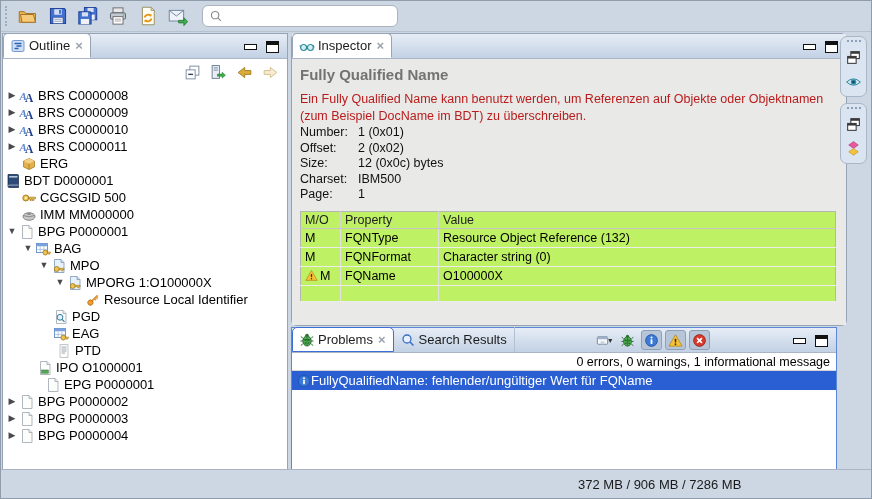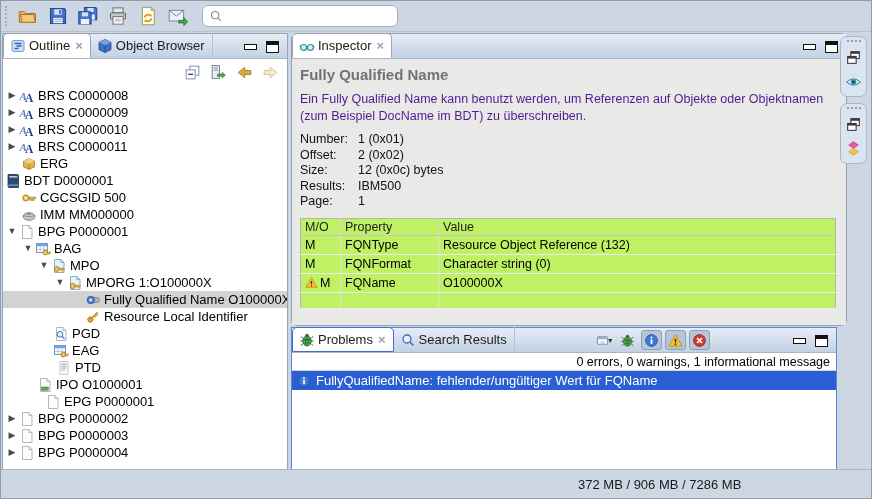--- a/index.html
+++ b/index.html
@@ -45,21 +45,21 @@
   .tree { position:absolute; top:51px; left:0; right:0; bottom:0; overflow:hidden; padding-top:2px; }
   .tree-row { display:flex; align-items:center; height:17px; white-space:nowrap; overflow:hidden; font-size:13px; color:#000; cursor:default; }
   .tree-row.selected { background:#d2d2d2; }
   .tw { width:14px; flex:none; font-size:9px; color:#4a4a4a; text-align:center; line-height:1; }
   .ti { width:16px; height:16px; flex:none; margin-right:3px; }
   .ti svg { width:16px; height:16px; display:block; }
 
   
   .insp-content { position:absolute; top:25px; left:0; right:0; bottom:0; background:#e9e9e7; padding:5px 10px 0 8px; overflow:hidden; }
   .insp-title { font-size:15px; font-weight:bold; color:#737373; margin:2px 0 8px; }
-  .insp-desc { font-size:12.5px; line-height:17px; color:#4c1d95; margin-bottom:7px; max-width:536px; }
+  .insp-desc { font-size:12.5px; line-height:17px; color:#b91c1c; max-width:536px; }
   .insp-fields { font-size:12.5px; line-height:15.5px; color:#111; }
   .field { display:flex; }
   .field .fl { width:58px; flex:none; }
   .prop-table { width:100%; border-collapse:collapse; background:#bef264; border:1px solid #b5b5b5; font-size:12.5px; margin-top:8px; table-layout:fixed; }
   .prop-table th { text-align:left; font-weight:normal; color:#222; padding:1px 4px; height:17px; border-bottom:1px solid #c6c6c6; border-right:1px solid #d5d5d5; }
   .prop-table td { padding:1px 4px; height:19px; border-right:1px solid #e0e0e0; border-bottom:1px solid #ececec; color:#000; white-space:nowrap; overflow:hidden; }
   .prop-table th:last-child, .prop-table td:last-child { border-right:none; }
   .prop-table col.c-mo { width:40px; } .prop-table col.c-prop { width:98px; }
   .mo-cell { display:flex; align-items:center; gap:2px; }
   .mo-cell .w-ic { width:13px; height:13px; flex:none; }
@@ -67,21 +67,21 @@
   .tr-empty td { height:16px; }
 
   
   .prob-tools { margin-left:auto; display:flex; align-items:center; gap:3px; padding-bottom:2px; }
   .prob-tools .tool-btn { width:21px; height:20px; }
   .prob-tools .tool-btn svg { width:15px; height:15px; }
   .prob-tools .tool-btn.pressed { background:#b7c5d8; border:1px solid #8fa0b5; }
   .prob-tools .caret { font-size:8px; color:#333; margin-left:-2px; }
   .prob-summary { height:18px; font-size:12.5px; color:#000; padding:2px 6px 0; background:#fff; border-bottom:1px solid #d4d4d4; }
   .prob-list { background:#fff; }
-  .prob-row { height:19px; display:flex; align-items:center; gap:5px; padding:0 5px; font-size:13px; color:#000; cursor:default; }
+  .prob-row { height:19px; display:flex; align-items:center; padding:0 5px; font-size:13px; color:#000; cursor:default; }
   .prob-row .p-ic { width:14px; height:14px; flex:none; }
   .prob-row .p-ic svg { width:14px; height:14px; display:block; }
   .prob-row.selected { background:#2a5fd4; color:#fff; }
 
   
   .right-strip { position:absolute; right:0; top:32px; width:35px; bottom:29px; }
   .fv-group { width:27px; margin:3px auto 6px; background:#dbe5f1; border:1px solid #a9b6c8; border-radius:7px; padding:3px 0 5px; display:flex; flex-direction:column; align-items:center; gap:5px; }
   .fv-dots { width:14px; height:3px; border-top:2px dotted #8fa0b5; }
   .fv-btn { width:19px; height:19px; display:flex; align-items:center; justify-content:center; cursor:default; }
   .fv-btn svg { width:17px; height:17px; display:block; }
@@ -185,30 +185,20 @@
           <div class="tab active">
             <span class="t-ic">
               <svg viewBox="0 0 16 16">
                 <rect x="2" y="2.5" width="12" height="11" rx="1.5" fill="#cfe0f6" stroke="#5585c4" stroke-width="0.8"></rect>
                 <path d="M4.5 5.5h7M6.5 8h5M4.5 10.5h4" stroke="#2d62b5" stroke-width="1.4" fill="none"></path>
               </svg>
             </span>
             <span class="tab-label">Outline</span>
             <span class="close">×</span>
           </div>
-          <div class="tab">
-            <span class="t-ic">
-              <svg viewBox="0 0 16 16">
-                <path d="M8 1.5l6 2.8v7.4L8 14.5l-6-2.8V4.3z" fill="#3e6fc2" stroke="#1e3f7e" stroke-width="0.7"></path>
-                <path d="M8 1.5l6 2.8L8 7 2 4.3z" fill="#7ba1dd"></path>
-                <path d="M8 7v7.5" stroke="#1e3f7e" stroke-width="0.7"></path>
-              </svg>
-            </span>
-            <span class="tab-label">Object Browser</span>
-          </div>
         </div>
       <div class="winbtns">
         <span class="winbtn">
             <span class="min-glyph"></span>
           </span>
         <span class="winbtn">
             <span class="max-glyph"></span>
           </span>
       </div>
     </div>
@@ -369,30 +359,20 @@
           <span class="tw">▼</span>
           <span class="ti">
             <svg viewBox="0 0 16 16">
               <path d="M3.5 1.5h6.5l3 3v10H3.5z" fill="#e8f0fa" stroke="#7a97bd" stroke-width="0.8"></path>
               <path d="M10 1.5v3h3" fill="#cddcf0" stroke="#7a97bd" stroke-width="0.8"></path>
               <circle cx="5.8" cy="11" r="2.5" fill="#f0c34e" stroke="#9c7718" stroke-width="0.8"></circle>
               <path d="M8.1 10.3h5v1.3h-1.2v1.2h-1.2v-1.2H8.1z" fill="#f0c34e" stroke="#9c7718" stroke-width="0.6"></path>
             </svg>
           </span>
           <span class="tree-label">MPORG 1:O100000X</span>
-        </div>
-        <div class="tree-row selected" style="padding-left:82px">
-          <span class="ti">
-            <svg viewBox="0 0 16 16">
-              <rect x="4" y="5.5" width="10.5" height="5" rx="2.5" fill="#a8b4c2" stroke="#6b7886" stroke-width="0.7"></rect>
-              <circle cx="5.8" cy="8" r="3.7" fill="#4a7dc0" stroke="#24569e" stroke-width="0.8"></circle>
-              <circle cx="5.8" cy="8" r="1.6" fill="#d6e4f5"></circle>
-            </svg>
-          </span>
-          <span class="tree-label">Fully Qualified Name O100000X</span>
         </div>
         <div class="tree-row" style="padding-left:82px">
           <span class="ti">
             <svg viewBox="0 0 16 16">
               <g transform="rotate(-45 8 8)">
                 <circle cx="4.3" cy="8" r="2.6" fill="#f59d2c" stroke="#b06a10" stroke-width="0.8"></circle>
                 <path d="M6.8 7.4h7.4v1.2h-1.2v1.3h-1.2V8.6h-1.2v1.3h-1.2V8.6H6.8z" fill="#f59d2c" stroke="#b06a10" stroke-width="0.5"></path>
               </g>
             </svg>
           </span>
@@ -519,21 +499,21 @@
           </div>
           <div class="field">
             <span class="fl">Offset:</span>
             <span class="fv">2 (0x02)</span>
           </div>
           <div class="field">
             <span class="fl">Size:</span>
             <span class="fv">12 (0x0c) bytes</span>
           </div>
           <div class="field">
-            <span class="fl">Results:</span>
+            <span class="fl">Charset:</span>
             <span class="fv">IBM500</span>
           </div>
           <div class="field">
             <span class="fl">Page:</span>
             <span class="fv">1</span>
           </div>
         </div>
       <table class="prop-table">
         <colgroup>
             <col class="c-mo">

